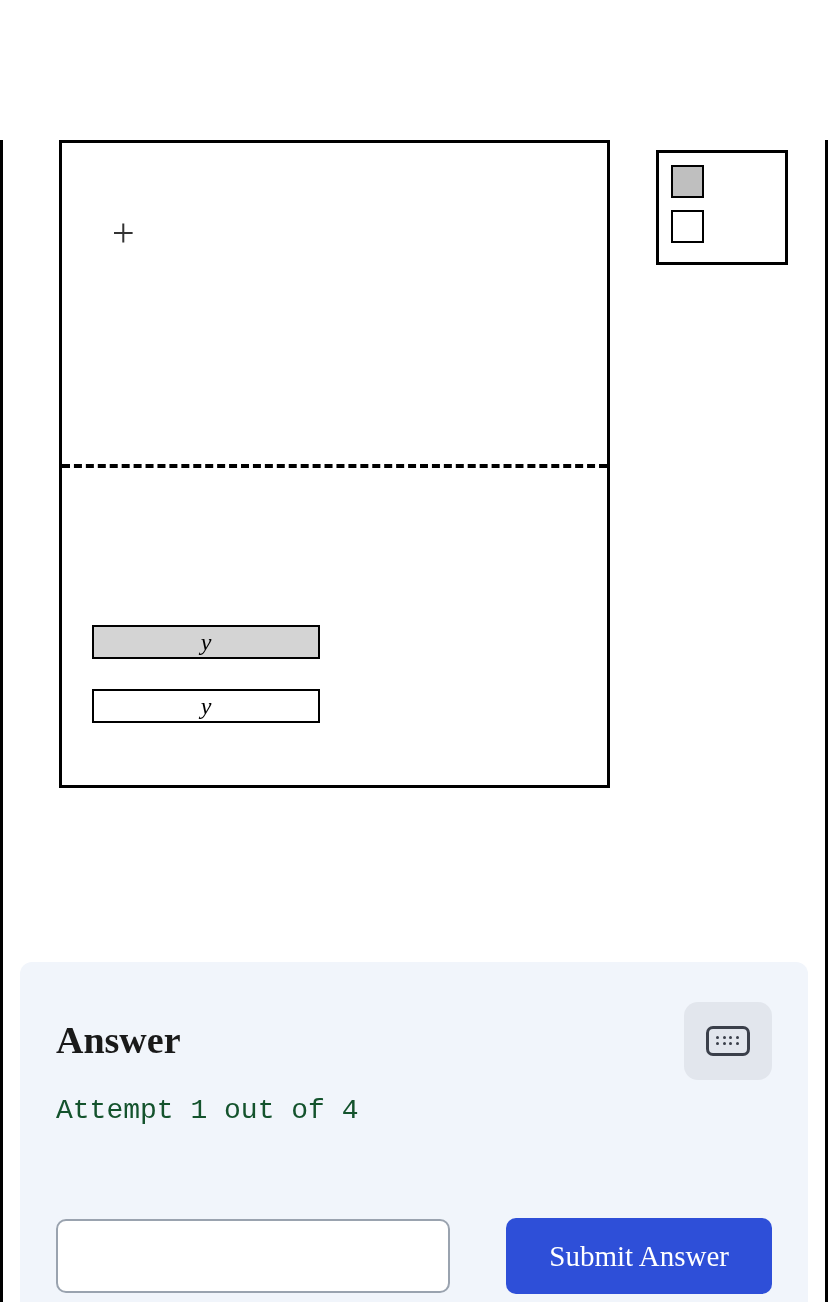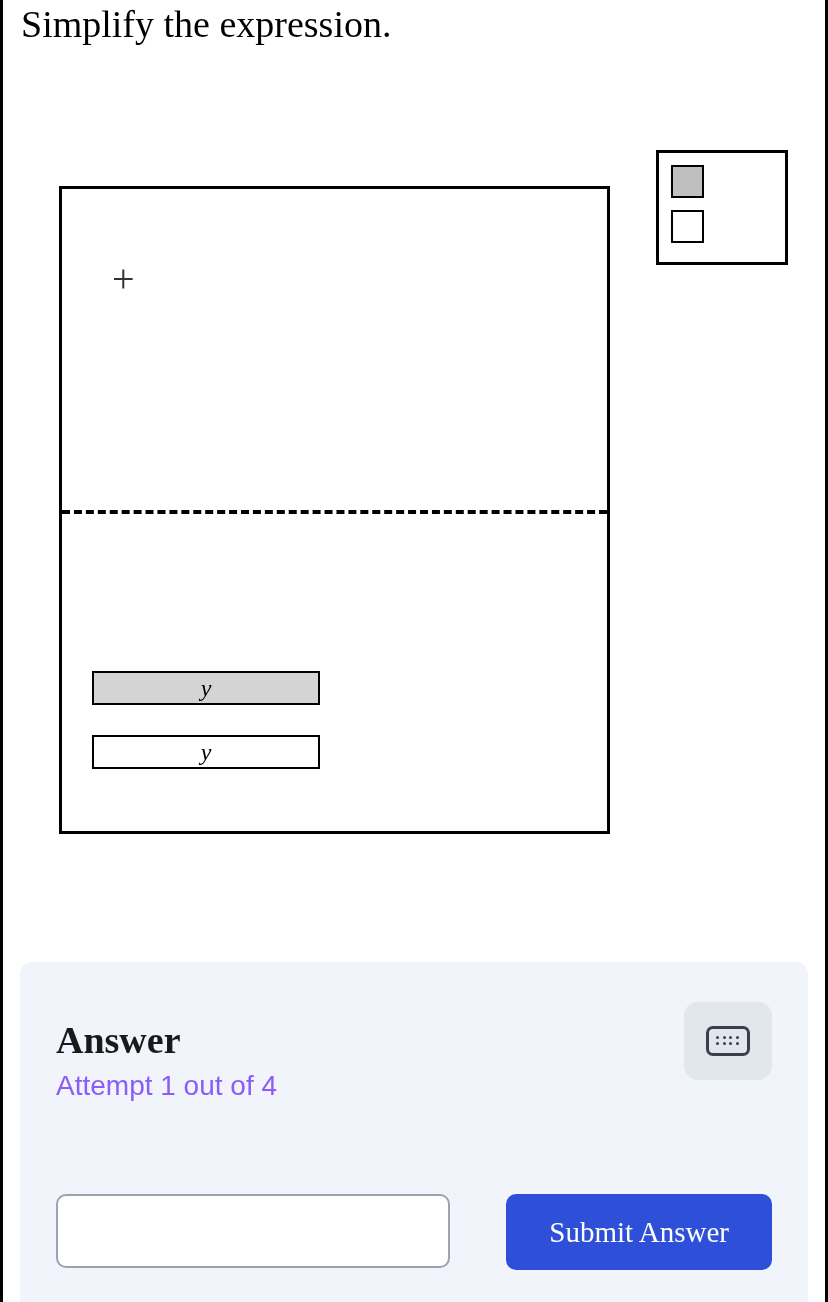--- a/index.html
+++ b/index.html
@@ -153,26 +153,27 @@
       height: 10px;
     }
     .keyboard-dot {
       width: 3px;
       height: 3px;
       background: #3a3f4a;
       border-radius: 50%;
     }
     .attempt-text {
       font-size: 28px;
-      color: #8b5cf6;
-      margin-top: 8px;
-      font-family: Liberation Sans, sans-serif;
+      color: #14532d;
+      margin-top: 33px;
+      font-family: Liberation Mono, monospace;
     }
     .answer-row {
       display: flex;
+      align-items: center;
       gap: 56px;
       margin-top: 92px;
     }
     .answer-input {
       width: 400px;
       height: 74px;
       border: 2px solid #9aa3af;
       border-radius: 10px;
       background: #fff;
       font-size: 24px;
@@ -188,21 +189,20 @@
       width: 270px;
       font-size: 29px;
       font-family: Georgia, serif;
       cursor: pointer;
     }
   </style>
 </head>
 <body>
 
 <div class="container">
-  <h1 class="question-title">Simplify the expression.</h1>
 
   <div class="workspace">
     <div class="main-box">
       <div class="plus-sign">+</div>
       <div class="dashed-line"></div>
       <div class="tile tile-filled">
         <span>y</span>
       </div>
       <div class="tile tile-empty">
         <span>y</span>

